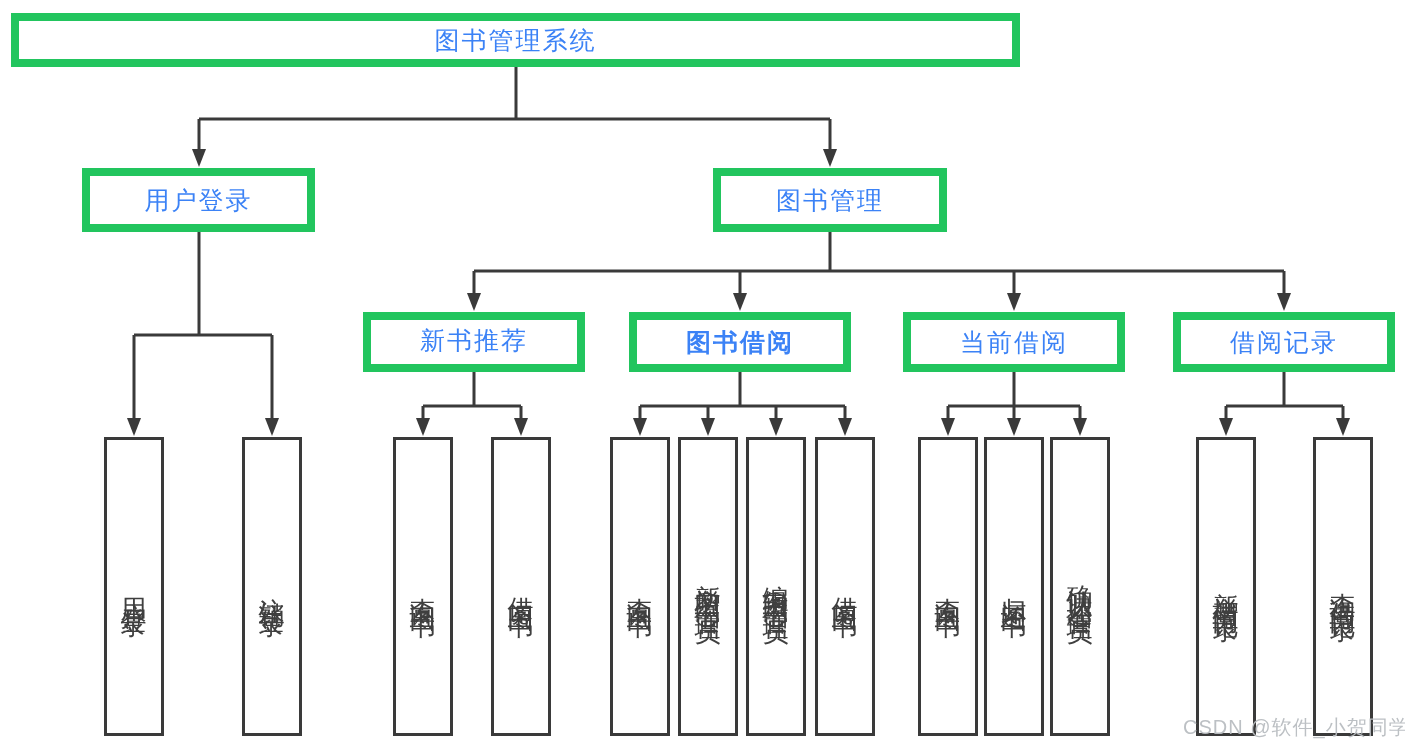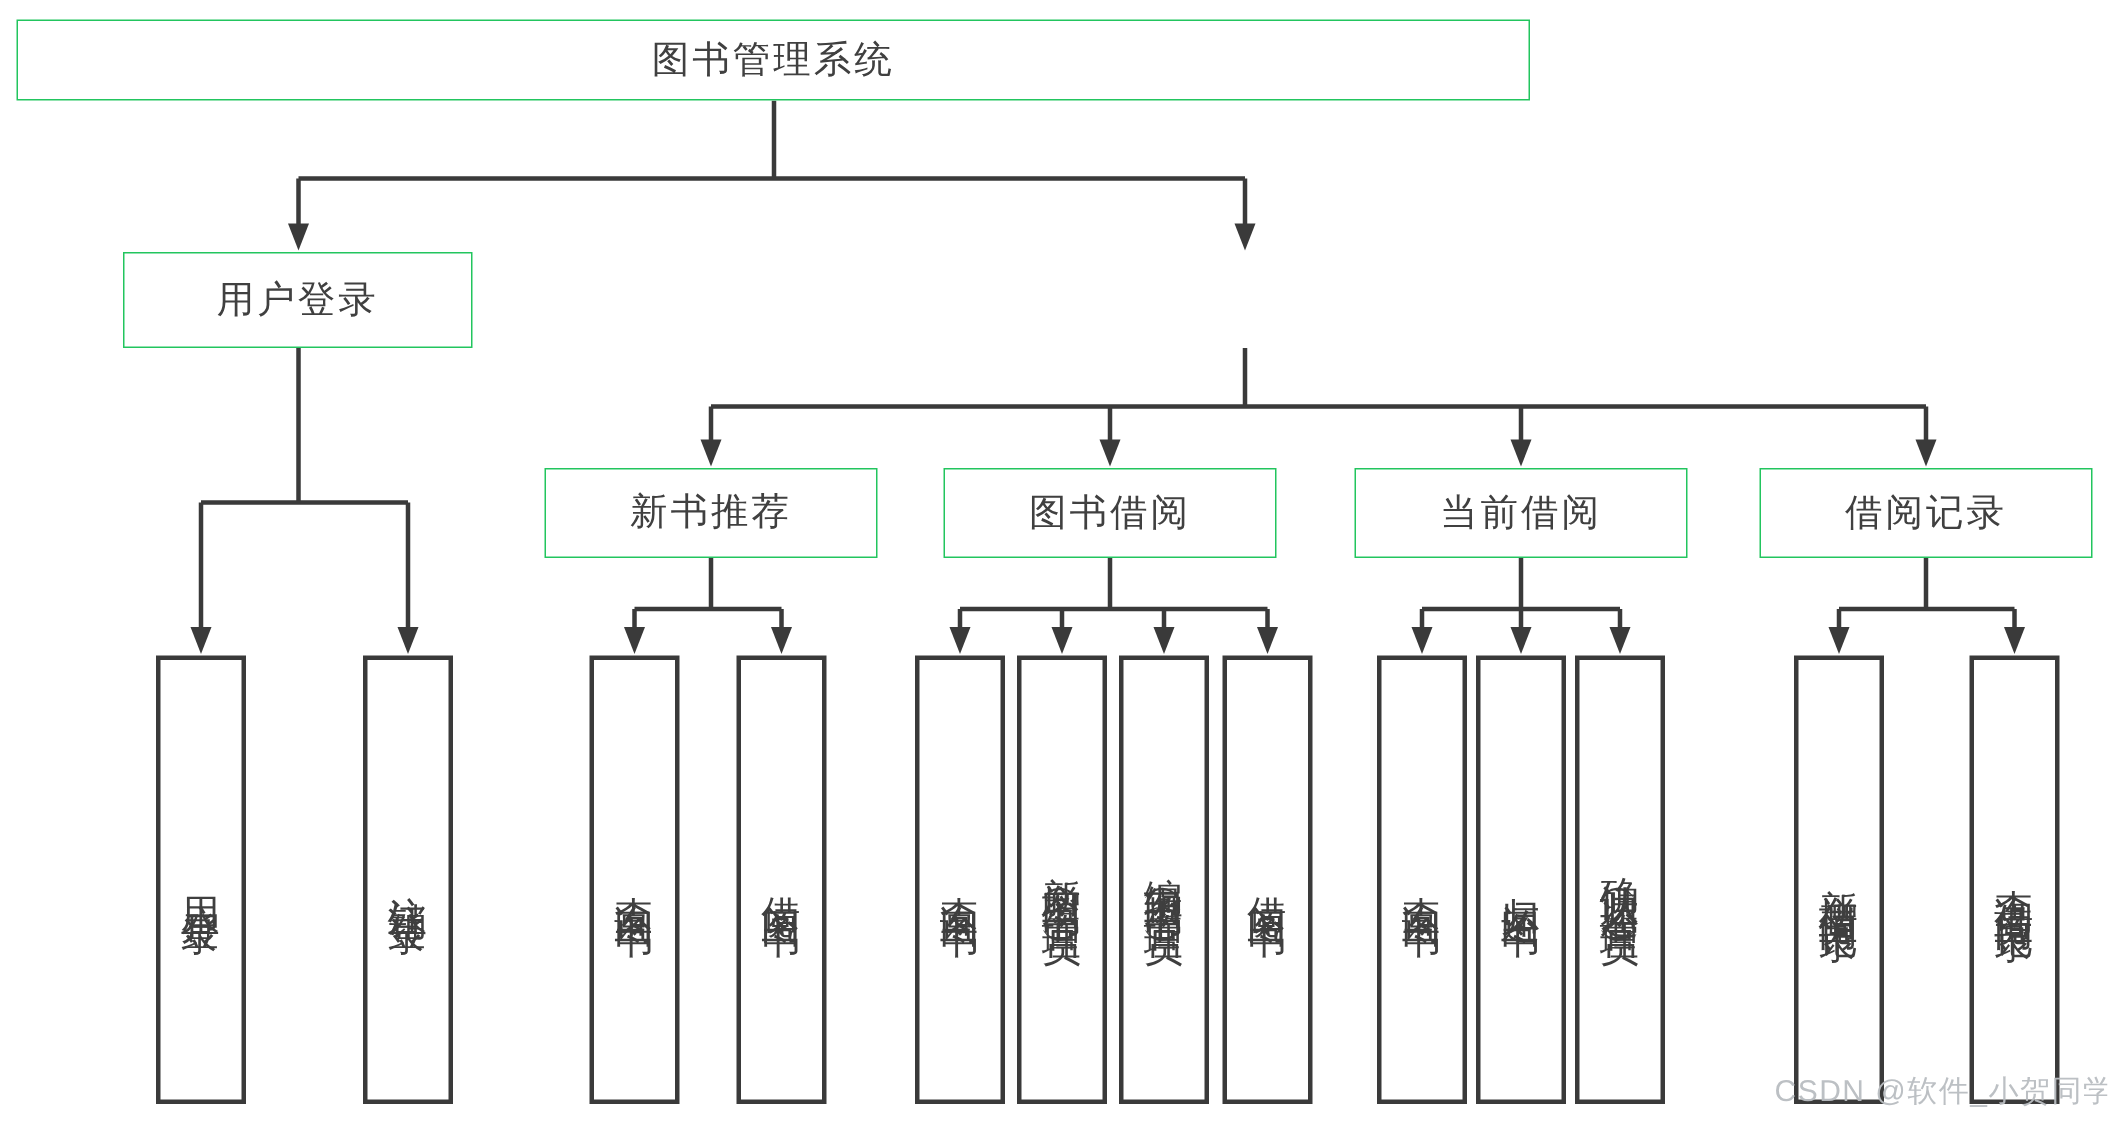--- a/index.html
+++ b/index.html
@@ -19,25 +19,25 @@
     position: absolute;
     left: 0;
     top: 0;
     width: 1405px;
     height: 747px;
   }
   .node {
     position: absolute;
     box-sizing: border-box;
     background: #ffffff;
-    border: 1px solid #22c55e;
+    border: 8px solid #22c55e;
     display: flex;
     align-items: center;
     justify-content: center;
-    color: #404040;
+    color: #3b82f6;
     font-size: 25px;
     letter-spacing: 2px;
     white-space: nowrap;
     line-height: 1;
   }
   .leaf {
     position: absolute;
     box-sizing: border-box;
     background: #ffffff;
     border: 3px solid #3a3a3a;
@@ -110,23 +110,24 @@
       <polygon points="1007,418 1021,418 1014,436"></polygon>
       <polygon points="1073,418 1087,418 1080,436"></polygon>
       <polygon points="1219,418 1233,418 1226,436"></polygon>
       <polygon points="1336,418 1350,418 1343,436"></polygon>
     </g>
   </svg>
 
   <div class="node" style="left:11px; top:13px; width:1009px; height:54px;">图书管理系统</div>
 
   <div class="node" style="left:82px; top:168px; width:233px; height:64px;">用户登录</div>
+  <div class="node" style="left:713px; top:168px; width:234px; height:64px;">图书管理</div>
 
   <div class="node" style="left:363px; top:312px; width:222px; height:60px;font-family:Liberation Mono, monospace;">新书推荐</div>
-  <div class="node" style="left:629px; top:312px; width:222px; height:60px;">图书借阅</div>
+  <div class="node" style="left:629px; top:312px; width:222px; height:60px;font-weight:bold;">图书借阅</div>
   <div class="node" style="left:903px; top:312px; width:222px; height:60px;">当前借阅</div>
   <div class="node" style="left:1173px; top:312px; width:222px; height:60px;text-align:center;">借阅记录</div>
 
   <div class="leaf" style="left:104px;">
     <span>用户登录</span>
   </div>
   <div class="leaf" style="left:242px;">
     <span>注销登录</span>
   </div>
 

